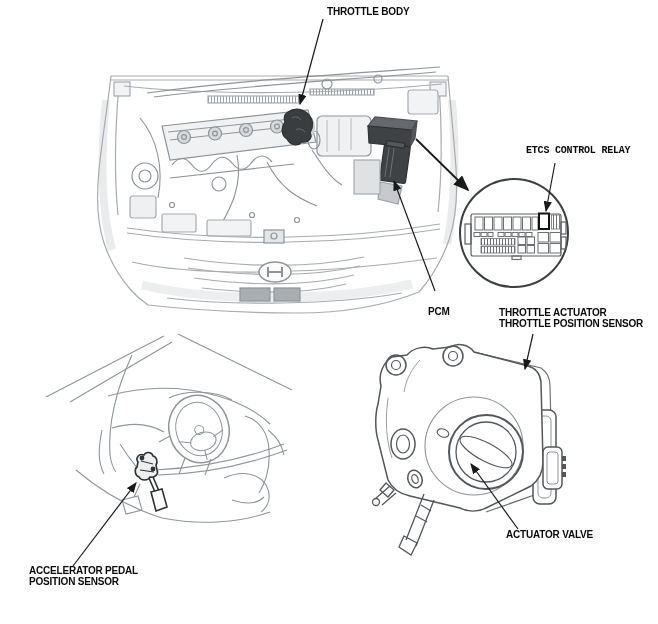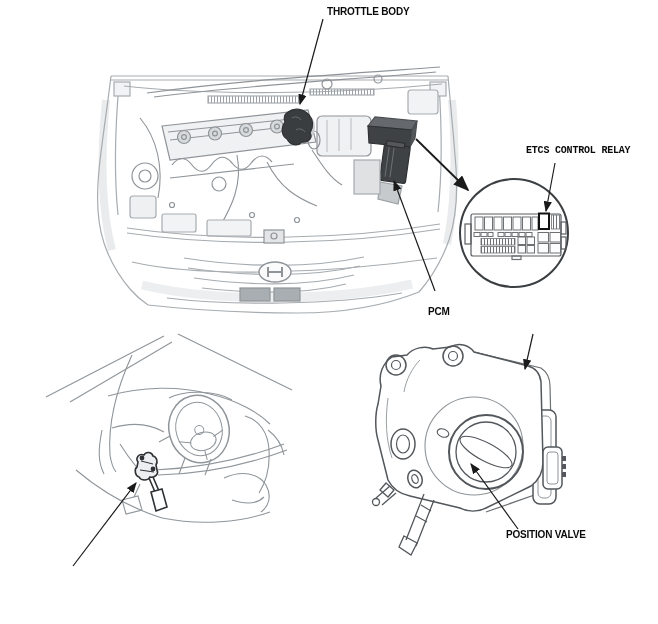--- a/index.html
+++ b/index.html
@@ -280,17 +280,25 @@
       <path d="M61,566 L124,483" stroke-width="1.2" marker-end="url(#ah)"></path>
     </g>
   </svg>
 
   <div class="callout-label" style="left:315px; top:7px;">THROTTLE BODY</div>
 
   <div class="callout-label" style="left:514px; top:146px;font-family:Liberation Mono, monospace;">ETCS CONTROL RELAY</div>
 
   <div class="callout-label" style="left:416px; top:307px;">PCM</div>
 
-
-  <div class="callout-label" style="left:494px; top:530px;">POSITION VALVE</div>
-
+  <div class="callout-label" style="left:487px; top:308px;">
+    <span>THROTTLE ACTUATOR</span>
+    <span>THROTTLE POSITION SENSOR</span>
+  </div>
+
+  <div class="callout-label" style="left:494px; top:530px;">ACTUATOR VALVE</div>
+
+  <div class="callout-label" style="left:17px; top:566px;">
+    <span>ACCELERATOR PEDAL</span>
+    <span>POSITION SENSOR</span>
+  </div>
 
 </div>
 
 </body></html>

